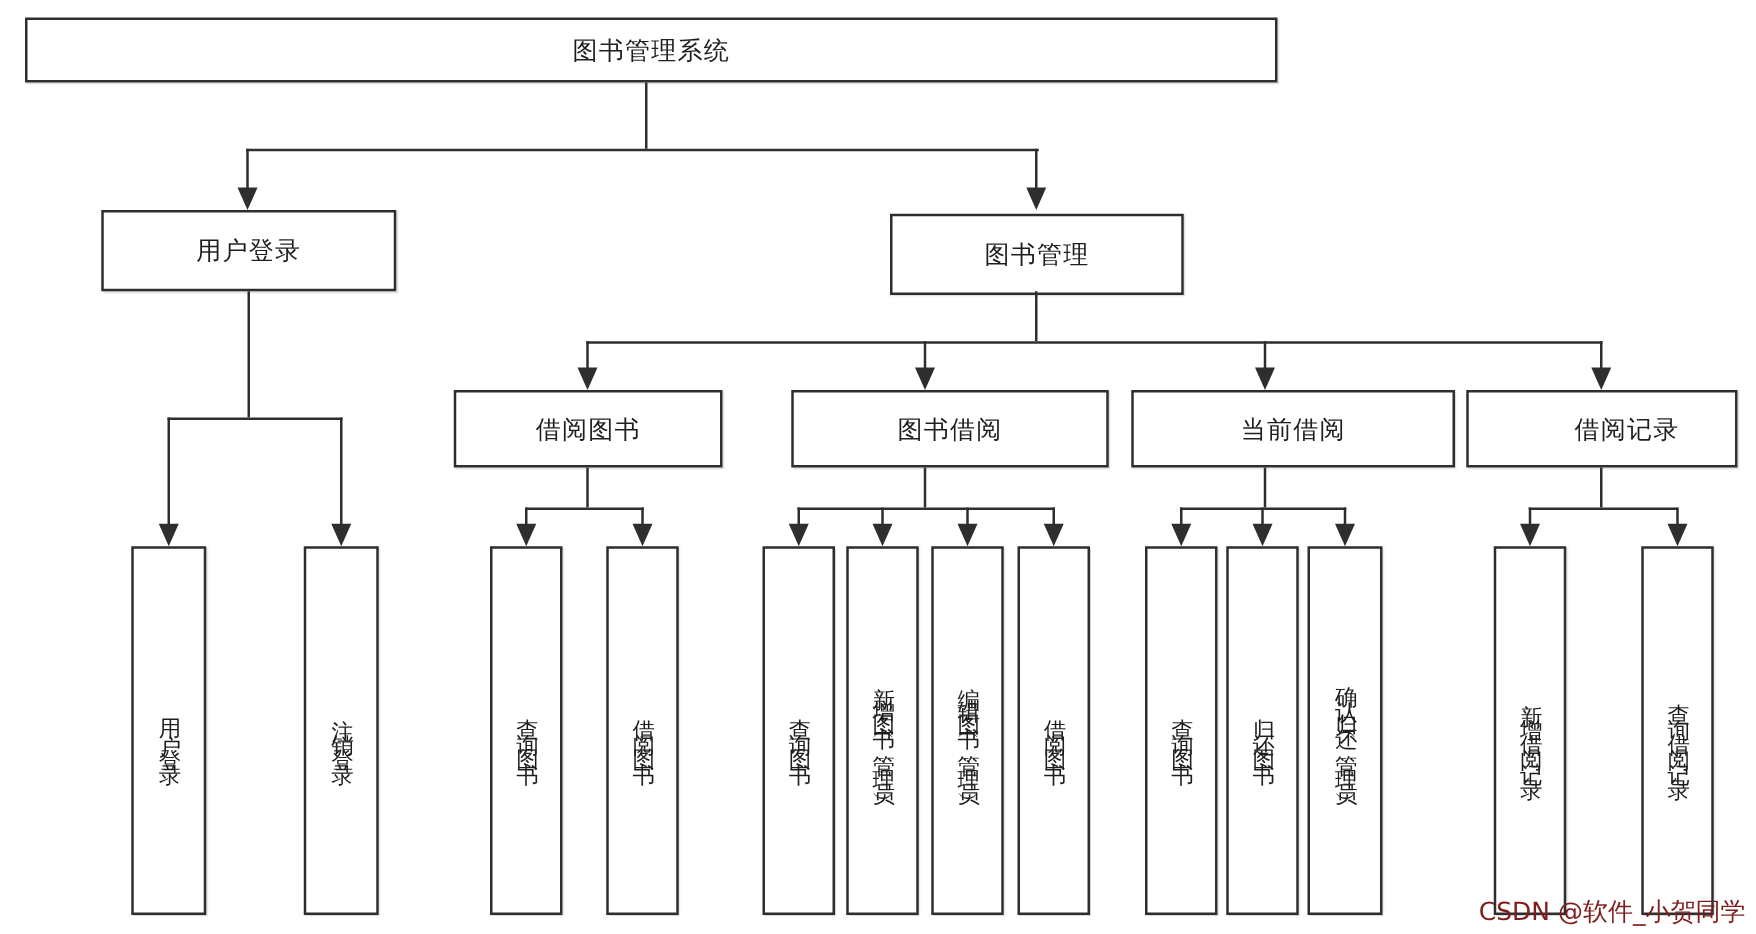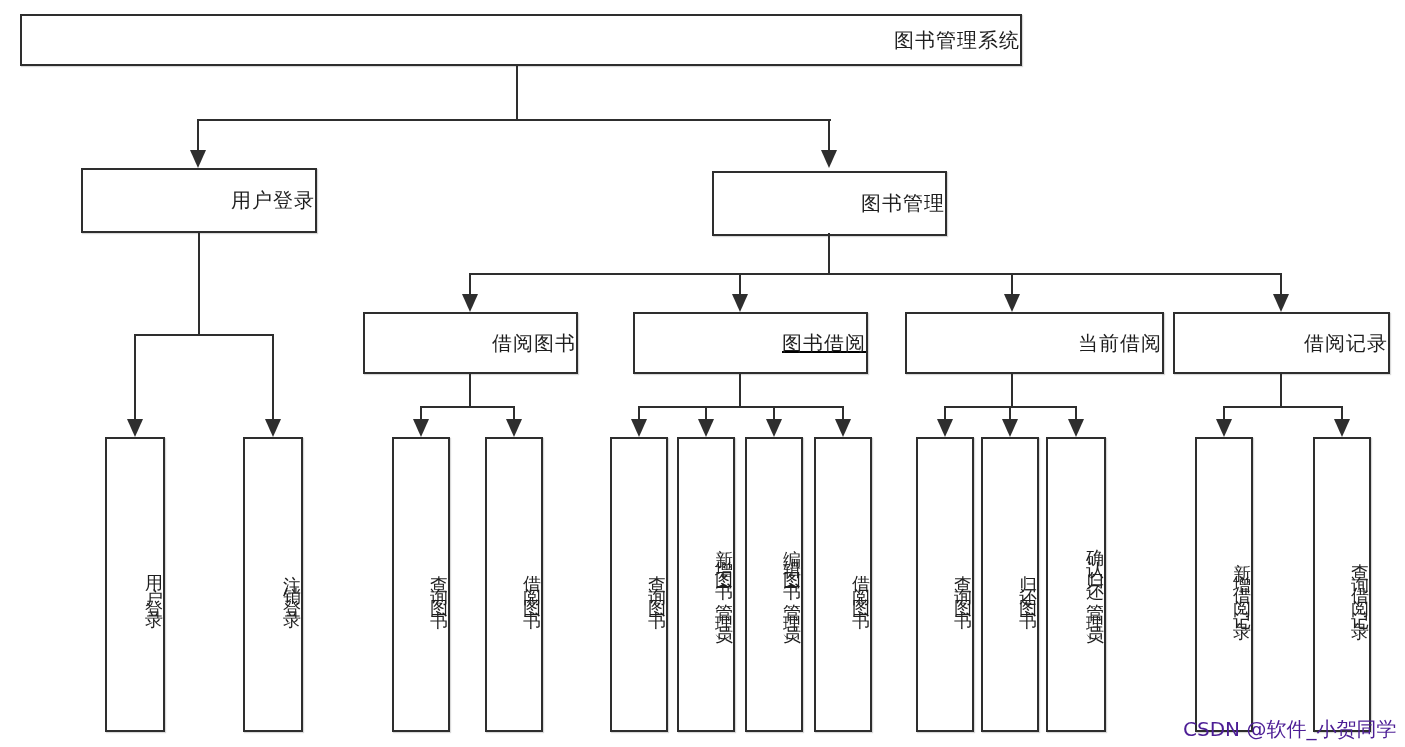--- a/index.html
+++ b/index.html
@@ -11,21 +11,21 @@
     font-family: "DejaVu Sans", "Liberation Sans", sans-serif;
     overflow: hidden;
   }
   .box {
     position: absolute;
     box-sizing: border-box;
     border: 2px solid #2e2e2e;
     background: #ffffff;
     display: flex;
     align-items: center;
-    justify-content: flex-end;
+    justify-content: center;
     box-shadow: 1px 1px 1px rgba(0,0,0,0.15);
   }
   .hlabel {
     font-size: 20px;
     color: #1e1e1e;
     letter-spacing: 1px;
     white-space: nowrap;
   }
   .leaf-box { top: 437px; height: 295px; }
   .vlabel {
@@ -43,21 +43,21 @@
     width: 0; height: 0;
     border-left: 8px solid transparent;
     border-right: 8px solid transparent;
     border-top: 18px solid #2e2e2e;
   }
   .watermark {
     position: absolute;
     left: 1183px;
     top: 716px;
     font-size: 20px;
-    color: #4c1d95;
+    color: #7f1d1d;
     white-space: nowrap;
   }
 </style>
 </head>
 <body>
 
 <div class="stage">
 
   <div class="box" style="left:20px; top:14px; width:1002px; height:52px;">
     <span class="hlabel">图书管理系统</span>
@@ -91,21 +91,21 @@
   <div class="line" style="left:739px; top:273px; width:2px; height:23px;"></div>
   <div class="arrowhead" style="left:732px; top:294px;"></div>
   <div class="line" style="left:1011px; top:273px; width:2px; height:23px;"></div>
   <div class="arrowhead" style="left:1004px; top:294px;"></div>
   <div class="line" style="left:1280px; top:273px; width:2px; height:23px;"></div>
   <div class="arrowhead" style="left:1273px; top:294px;"></div>
 
   <div class="box" style="left:363px; top:312px; width:215px; height:62px;">
     <span class="hlabel">借阅图书</span>
   </div>
-  <div class="box" style="left:633px; top:312px; width:235px; height:62px;text-decoration:underline;">
+  <div class="box" style="left:633px; top:312px; width:254px; height:62px;">
     <span class="hlabel">图书借阅</span>
   </div>
   <div class="box" style="left:905px; top:312px; width:259px; height:62px;">
     <span class="hlabel">当前借阅</span>
   </div>
   <div class="box" style="left:1173px; top:312px; width:217px; height:62px;padding-left:40px;">
     <span class="hlabel">借阅记录</span>
   </div>
 
   <div class="line" style="left:469px; top:374px; width:2px; height:32px;"></div>

